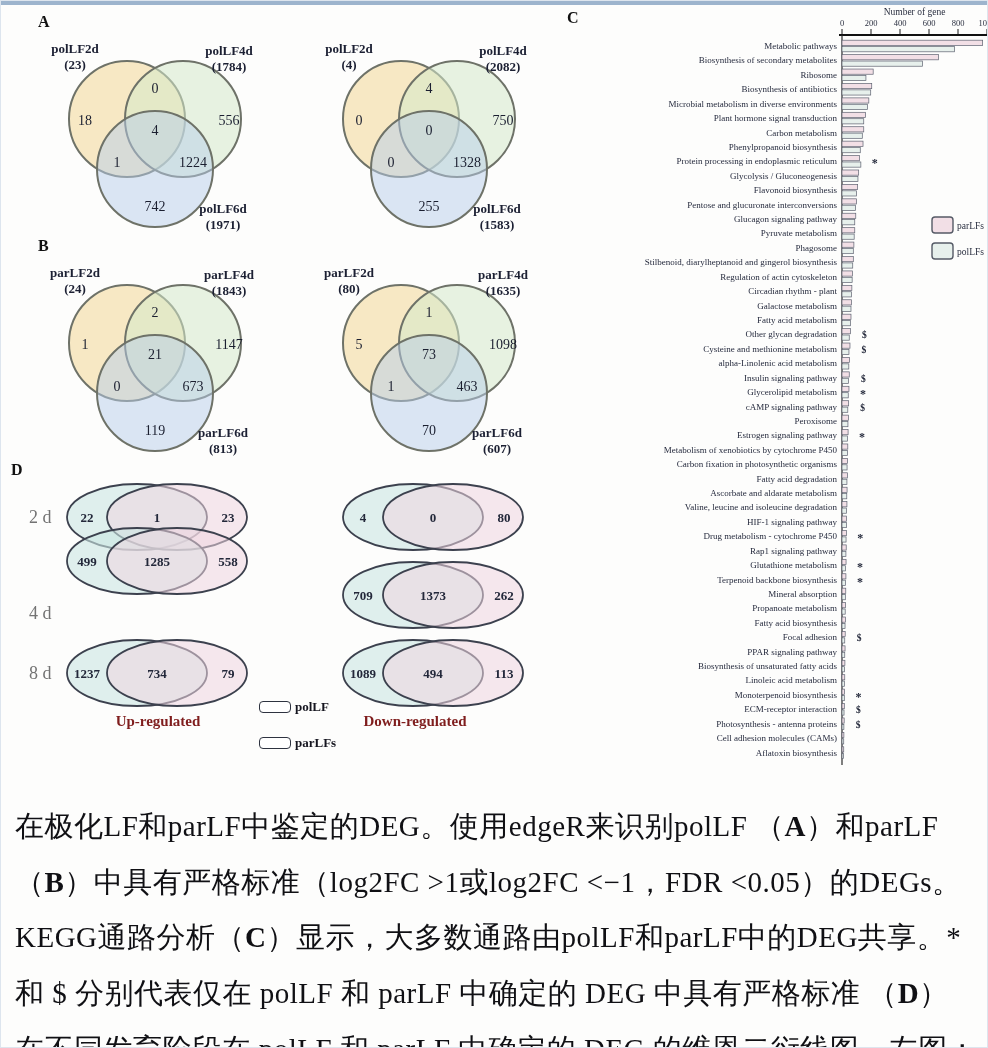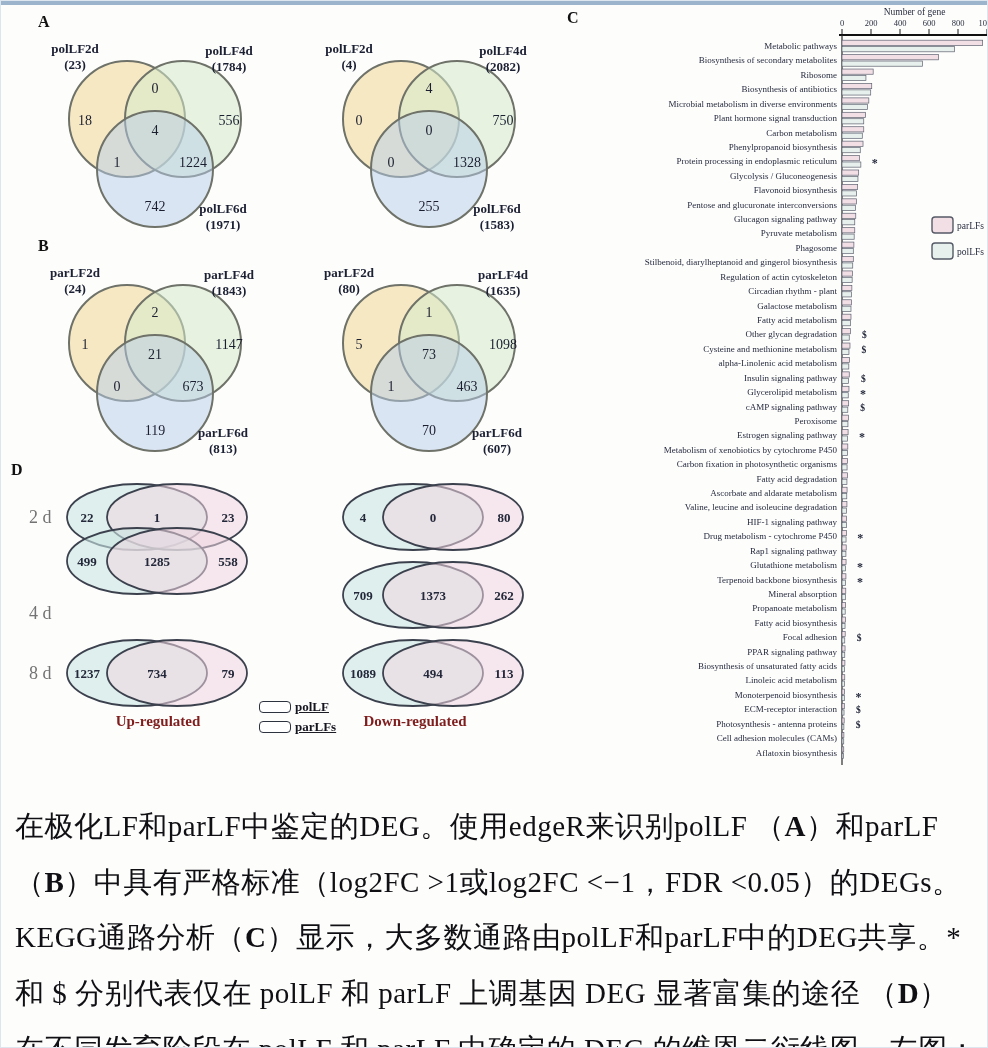--- a/index.html
+++ b/index.html
@@ -7,21 +7,21 @@
     position:relative;width:988px;height:1048px;background:#fdfdfc;
     border:1px solid #dde5ee;box-sizing:border-box;overflow:hidden;
     font-family:"Liberation Serif", serif;color:#1c1c24;
   }
   .topstrip{position:absolute;left:0;top:0;width:988px;height:4px;background:#9db4cd;}
   .panel-letter{position:absolute;font-weight:700;font-size:16px;color:#111;}
   .abs{position:absolute;}
   svg text{font-family:"Liberation Serif", serif;}
   .d-rowlabel{position:absolute;font-weight:400;font-size:18px;color:#737373;}
   .d-title{position:absolute;font-weight:700;font-size:15px;color:#7f1d1d;text-align:center;}
-  .d-legend{position:absolute;display:flex;flex-direction:column;gap:4px;text-decoration:underline;}
+  .d-legend{position:absolute;display:flex;flex-direction:column;gap:20px;}
   .d-legend-item{display:flex;align-items:center;gap:4px;}
   .d-legend-swatch{width:30px;height:10px;border:1.6px solid #2e3340;border-radius:4px;background:#ffffff;}
   .d-legend-label{font-weight:700;font-size:13px;color:#15151f;}
   #caption{
     position:absolute;left:0;top:786px;width:988px;box-sizing:border-box;
     padding:12px 10px 0 14px;font-size:29px;line-height:1.92;color:#101014;
     letter-spacing:0.5px;
   }
   #caption b{font-weight:700;}
 </style>
@@ -353,14 +353,14 @@
         <rect x="255" y="733.76" width="1.7399999999999998" height="5.2" fill="#e7f0ec" stroke="#5d6170" stroke-width="0.7"></rect>
         <text x="250" y="750.58" font-size="9" fill="#262b3e" text-anchor="end">Aflatoxin biosynthesis</text>
         <rect x="255" y="741.7800000000001" width="1.7399999999999998" height="5.2" fill="#f2dfe6" stroke="#5d6170" stroke-width="0.7"></rect>
         <rect x="255" y="748.1800000000001" width="1.45" height="5.2" fill="#e7f0ec" stroke="#5d6170" stroke-width="0.7"></rect>
         <rect x="345" y="212" width="21" height="16" rx="3" fill="#f2dfe6" stroke="#555a66" stroke-width="1.4"></rect>
         <text x="370" y="224" font-size="9.5" fill="#2a2f40" text-anchor="start">parLFs</text>
         <rect x="345" y="238" width="21" height="16" rx="3" fill="#e7f0ec" stroke="#555a66" stroke-width="1.4"></rect>
         <text x="370" y="250" font-size="9.5" fill="#2a2f40" text-anchor="start">polLFs</text>
       </svg></div>
 
-  <div id="caption"><span>在极化LF和parLF中鉴定的DEG。使用edgeR来识别polLF （</span><b>A</b><span>）和parLF （</span><b>B</b><span>）中具有严格标准（log2FC &gt;1或log2FC &lt;−1，FDR &lt;0.05）的DEGs。KEGG通路分析（</span><b>C</b><span>）显示，大多数通路由polLF和parLF中的DEG共享。* 和 $ 分别代表仅在 polLF 和 parLF 上调基因 DEG 显著富集的途径 （</span><b>D</b><span>） 在不同发育阶段在 polLF 和 parLF 中确定的 DEG 的维恩二衍线图。左图：上调基因;右图：下调基因。</span></div>
+  <div id="caption"><span>在极化LF和parLF中鉴定的DEG。使用edgeR来识别polLF （</span><b>A</b><span>）和parLF （</span><b>B</b><span>）中具有严格标准（log2FC &gt;1或log2FC &lt;−1，FDR &lt;0.05）的DEGs。KEGG通路分析（</span><b>C</b><span>）显示，大多数通路由polLF和parLF中的DEG共享。* 和 $ 分别代表仅在 polLF 和 parLF 中确定的 DEG 中具有严格标准 （</span><b>D</b><span>） 在不同发育阶段在 polLF 和 parLF 中确定的 DEG 的维恩二衍线图。左图：上调基因;右图：下调基因。</span></div>
 </div>
 
 </body></html>

